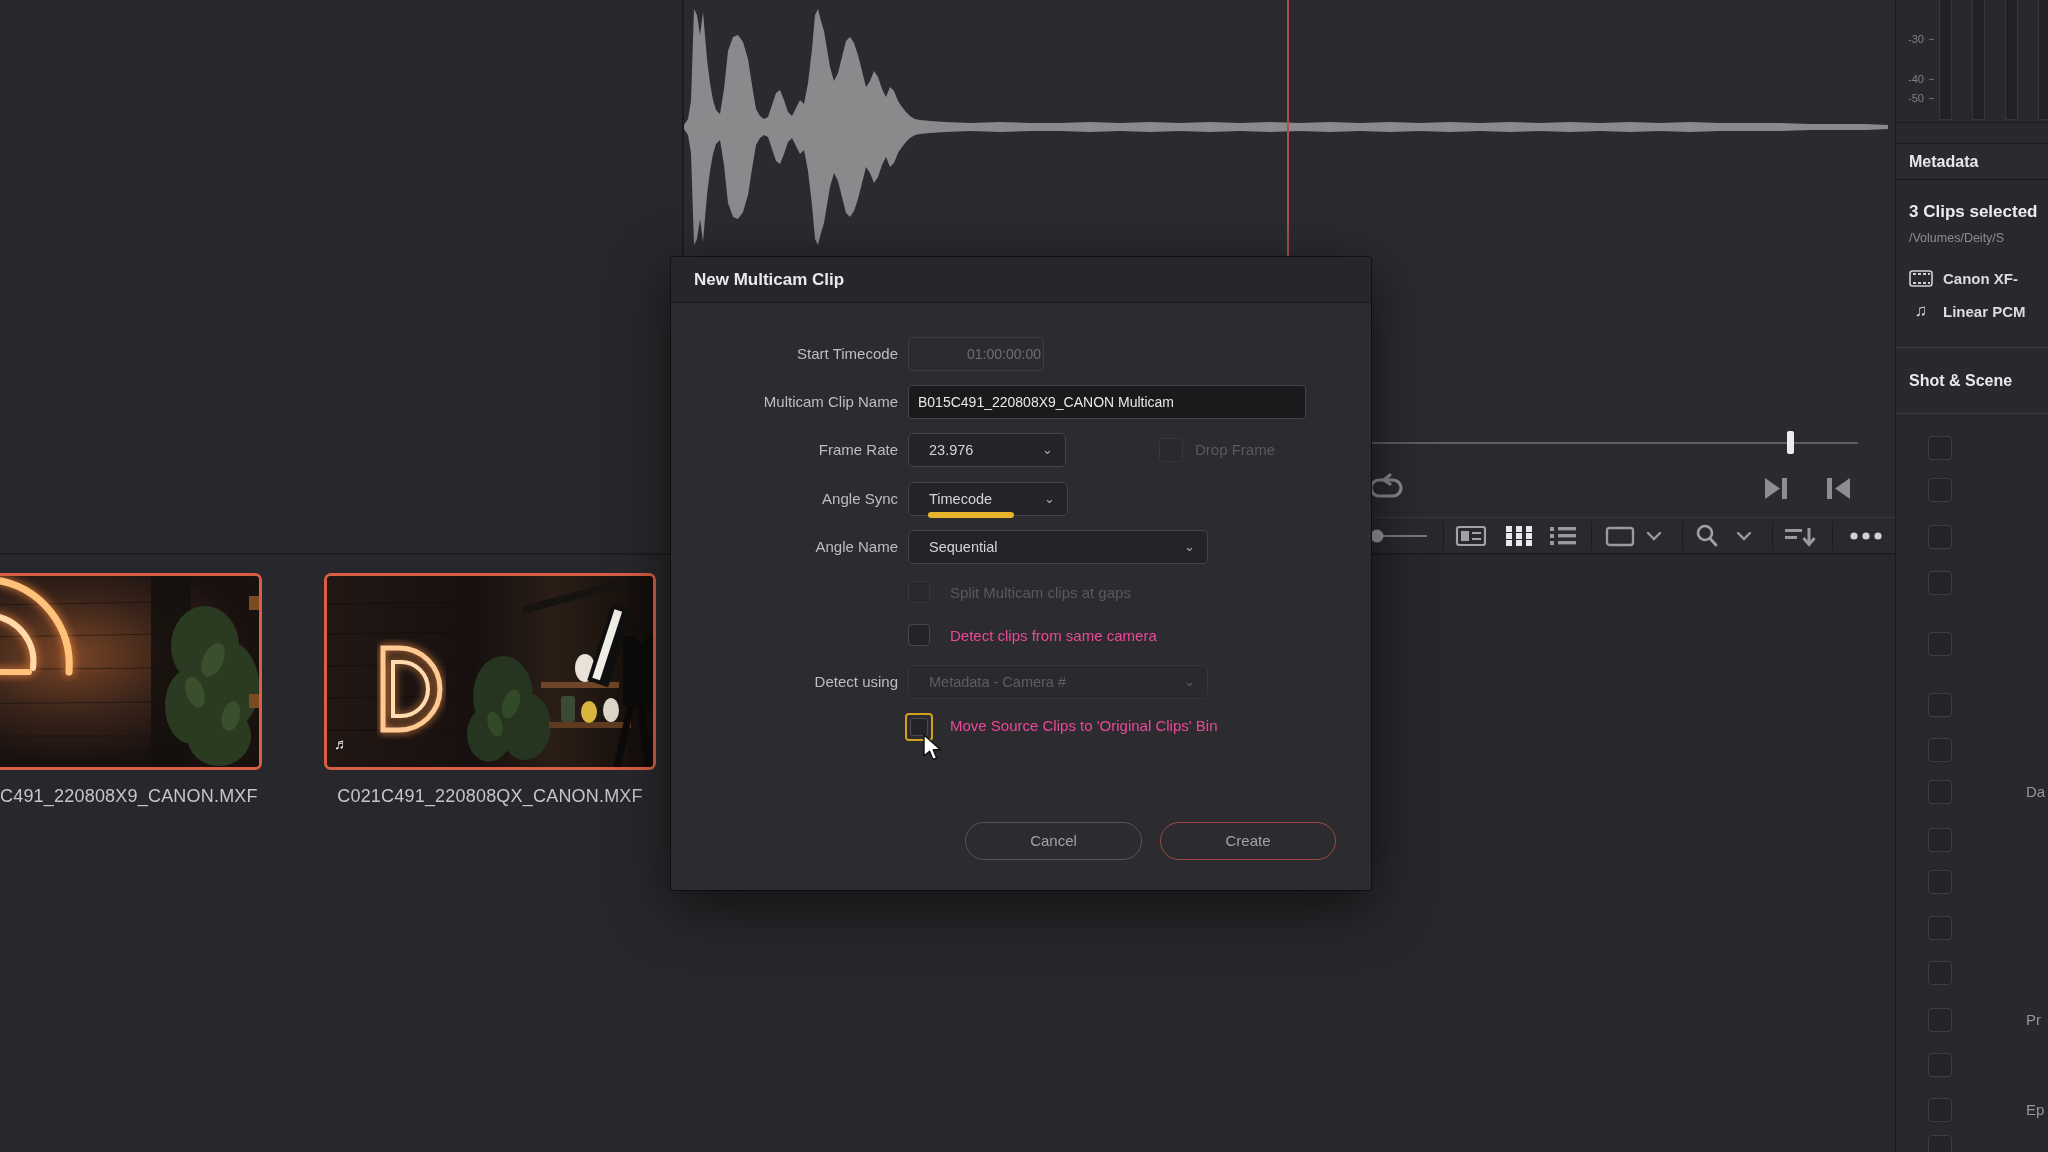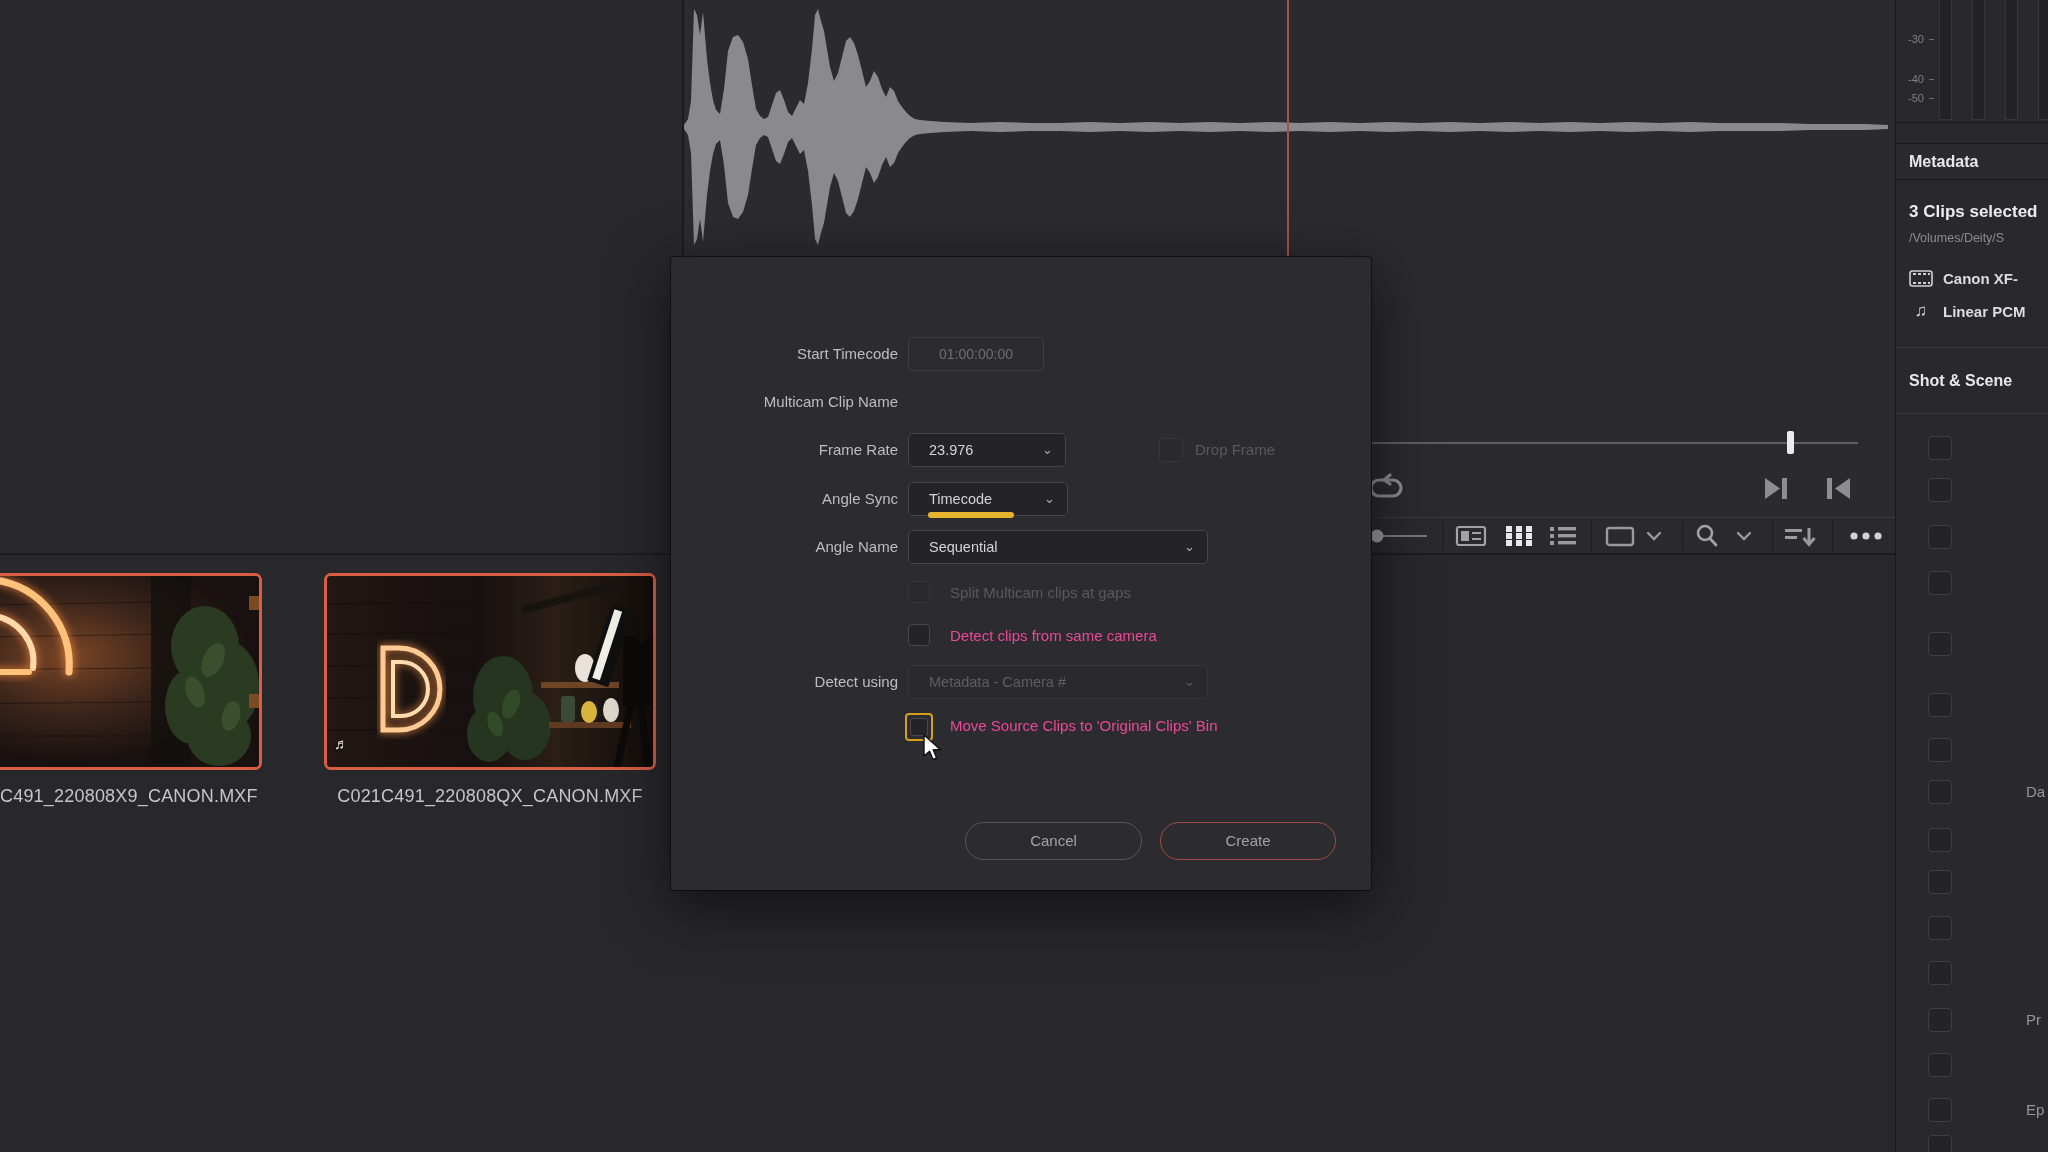--- a/index.html
+++ b/index.html
@@ -43,21 +43,21 @@
   
   .dialog{left:671px;top:257px;width:700px;height:633px;background:#2c2c30;border-radius:3px;
           box-shadow:0 16px 60px rgba(0,0,0,.6),0 0 0 1px #151518;}
   .dlg-title{position:absolute;left:0;top:0;width:100%;height:46px;background:#27272b;border-bottom:1px solid #1b1b1e;
              box-sizing:border-box;border-radius:3px 3px 0 0;line-height:46px;padding-left:23px;
              font-size:17px;font-weight:bold;color:#e9e9eb;}
   .dlg-label{position:absolute;left:-33px;width:260px;text-align:right;font-size:15px;color:#bebec0;}
   .lh34{height:34px;line-height:34px;}
   .field{position:absolute;box-sizing:border-box;height:34px;border-radius:4px;font-size:14px;
          font-family:"Liberation Sans",sans-serif;}
-  .tc-field{left:237px;top:80px;width:136px;background:#2c2c30;border:1px solid #3e3e42;color:#6e6e72;text-align:center;}
+  .tc-field{left:237px;top:80px;width:136px;background:#2c2c30;border:1px solid #3e3e42;color:#6e6e72;text-align:right;}
   .name-field{left:237px;top:128px;width:398px;background:#1a1a1d;border:1px solid #454549;color:#e8e8ea;padding:0 9px;}
   .dropdown{position:absolute;box-sizing:border-box;height:34px;background:#242428;border:1px solid #454549;
             border-radius:5px;font-size:14.5px;color:#d4d4d6;line-height:32px;padding-left:20px;}
   .dropdown .chev{position:absolute;right:12px;top:0;line-height:32px;color:#b0b0b3;font-size:13px;}
   .dropdown.disabled{background:#2a2a2e;border-color:#36363a;color:#5e5e62;}
   .dropdown.disabled .chev{color:#5e5e62;}
   .cb{position:absolute;width:22px;height:22px;border-radius:4px;box-sizing:border-box;
       border:1px solid #48484c;background:#242428;}
   .cb.disabled{border-color:#38383c;background:#2a2a2e;}
   .cb-label{position:absolute;left:279px;font-size:15px;color:#ec4899;white-space:nowrap;}
@@ -340,25 +340,27 @@
       <div class="mcb" style="top: 961px;"></div>
       <div class="mcb" style="top: 1008px;"></div>
       <div class="mcb-label" style="top: 1011px;">Pr</div>
       <div class="mcb" style="top: 1053px;"></div>
       <div class="mcb" style="top: 1098px;"></div>
       <div class="mcb-label" style="top: 1101px;">Ep</div>
       <div class="mcb" style="top: 1135px;"></div>
     </div>
 
   <div class="abs dialog">
+    <div class="dlg-title">New Multicam Clip</div>
 
     <div class="dlg-label lh34" style="top:80px;">Start Timecode</div>
     <input class="field tc-field" readonly="" value="01:00:00:00" style="">
 
     <div class="dlg-label lh34" style="top:128px;">Multicam Clip Name</div>
+    <input class="field name-field" value="B015C491_220808X9_CANON Multicam" style="">
 
     <div class="dlg-label lh34" style="top:176px;">Frame Rate</div>
     <div class="dropdown" style="left:237px;top:176px;width:158px;">
       <span>23.976</span><span class="chev">⌄</span>
     </div>
     <div class="cb disabled" style="left:488px;top:181px;width:24px;height:24px;"></div>
     <div class="cb-label disabled" style="left:524px;top:184px;">Drop Frame</div>
 
     <div class="dlg-label lh34" style="top:225px;">Angle Sync</div>
     <div class="dropdown" style="left:237px;top:225px;width:160px;">

